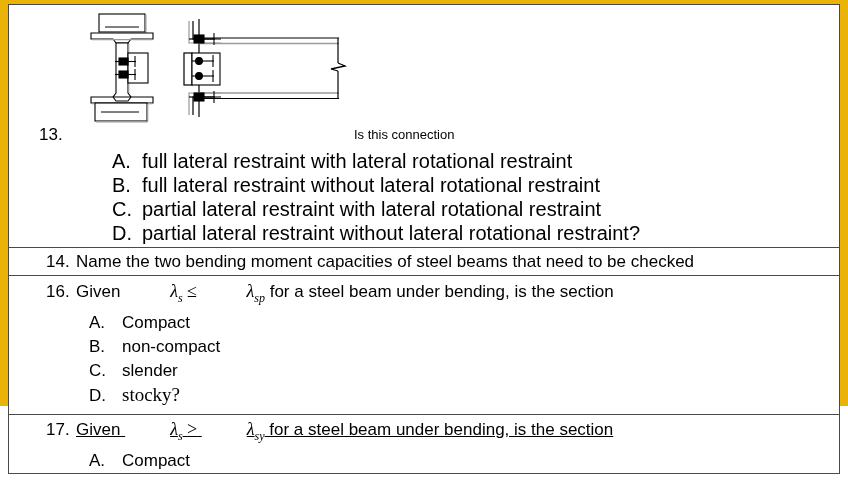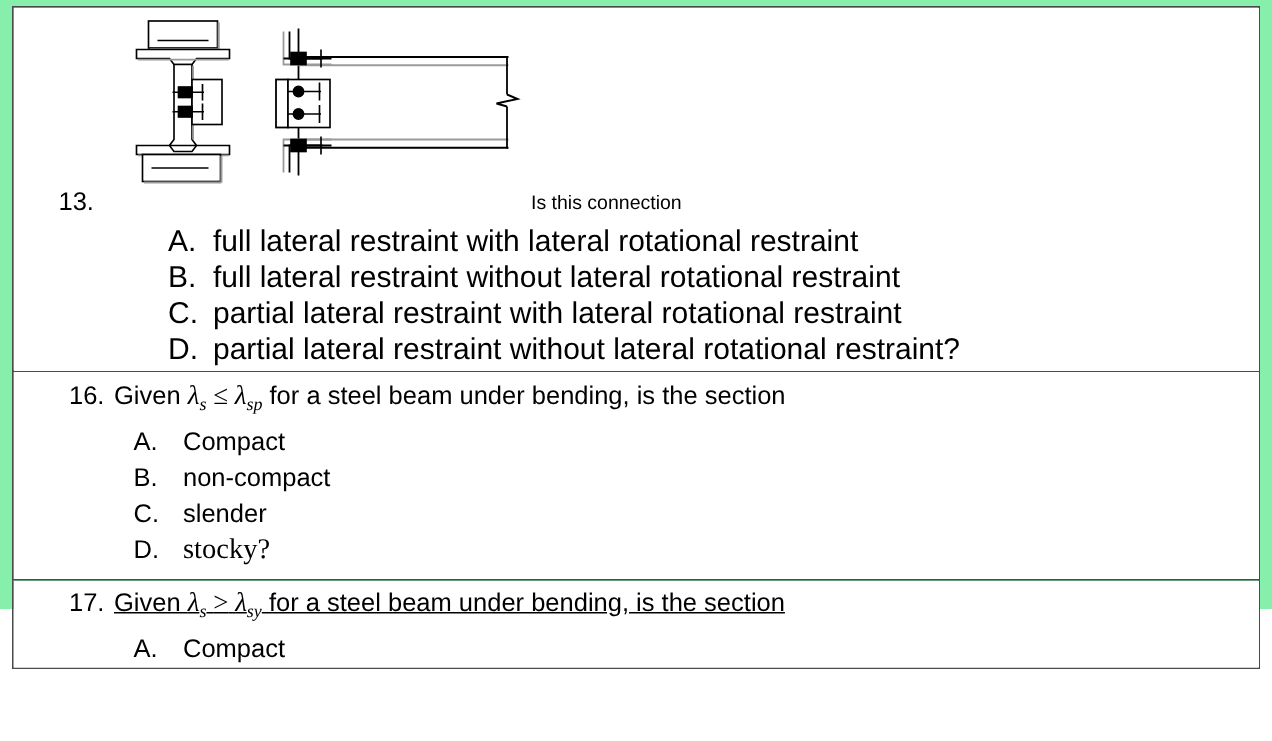--- a/index.html
+++ b/index.html
@@ -12,21 +12,21 @@
     height: 494px;
     font-family: "Liberation Sans", sans-serif;
     color: #000000;
     overflow: hidden;
   }
 
   #page {
     position: relative;
     width: 848px;
     height: 406px;
-    background: #86efac;
+    background: #eab308;
   }
 
   
   .qtable {
     position: absolute;
     left: 8px;
     top: 4px;
     width: 831px;
     border-collapse: collapse;
     table-layout: fixed;
@@ -163,20 +163,21 @@
   .row17-stem .num {
     display: inline-block;
     width: 30px;
   }
 
   
   .mathvar {
     font-family: "Liberation Serif", serif;
     font-style: italic;
     font-size: 18px;
+    margin-left: 45px;
   }
   .mathvar sub {
     font-size: 12px;
   }
   .mathop {
     font-family: "Liberation Serif", serif;
     font-style: normal;
     font-size: 18px;
   }
 </style>
@@ -274,20 +275,25 @@
 
           <div class="opt-list">
             <span class="opt"><span class="lbl">A.</span><span>full lateral restraint with lateral rotational restraint</span></span>
             <span class="opt"><span class="lbl">B.</span><span>full lateral restraint without lateral rotational restraint</span></span>
             <span class="opt"><span class="lbl">C.</span><span>partial lateral restraint with lateral rotational restraint</span></span>
             <span class="opt"><span class="lbl">D.</span><span>partial lateral restraint without lateral rotational restraint?</span></span>
           </div>
         </td>
       </tr>
 
+      <tr>
+        <td class="row-simple">
+          <div class="line"><span class="num">14.</span><span>Name the two bending moment capacities of steel beams that need to be checked</span></div>
+        </td>
+      </tr>
 
 
       <tr>
         <td class="row16-cell">
           <div class="row16-stem"><span class="num">16.</span><span>Given </span><span class="mathvar"><span>λ</span><sub>s</sub></span><span class="mathop"> <span>≤</span> </span><span class="mathvar"><span>λ</span><sub>sp</sub></span><span> for a steel beam under bending, is the section</span></div>
 
           <div>
             <span class="opt2"><span class="lbl">A.</span><span>Compact</span></span>
             <span class="opt2"><span class="lbl">B.</span><span>non-compact</span></span>
             <span class="opt2"><span class="lbl">C.</span><span>slender</span></span>

